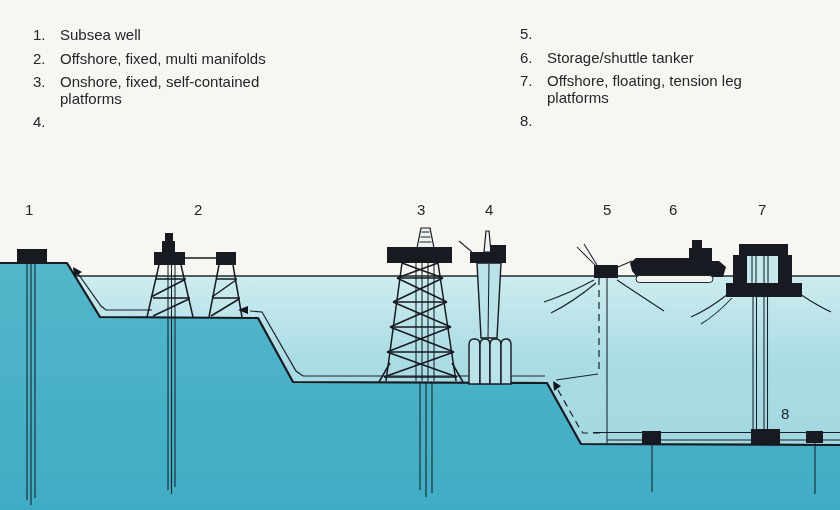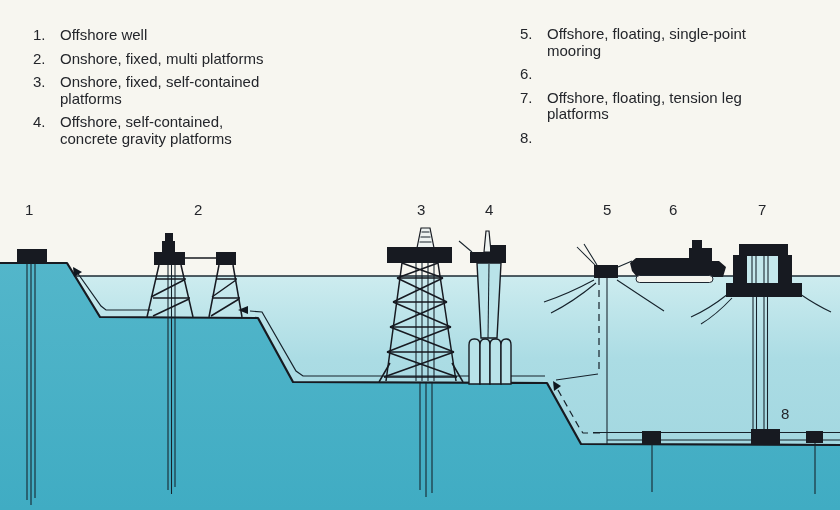--- a/index.html
+++ b/index.html
@@ -175,45 +175,42 @@
   <div class="diag-label" id="dl-2">3</div>
   <div class="diag-label" id="dl-3">4</div>
   <div class="diag-label" id="dl-4">5</div>
   <div class="diag-label" id="dl-5">6</div>
   <div class="diag-label" id="dl-6">7</div>
   <div class="diag-label" id="dl-7">8</div>
 
   <div class="legend-col" id="legend-left">
     <div class="legend-item">
       <span class="legend-num">1.</span>
-      <span class="legend-text">Offshore well</span>
+      <span class="legend-text">Subsea well</span>
     </div>
     <div class="legend-item">
       <span class="legend-num">2.</span>
-      <span class="legend-text">Onshore, fixed, multi platforms</span>
+      <span class="legend-text">Offshore, fixed, multi manifolds</span>
     </div>
     <div class="legend-item">
       <span class="legend-num">3.</span>
       <span class="legend-text">Onshore, fixed, self-contained
 platforms</span>
     </div>
     <div class="legend-item">
       <span class="legend-num">4.</span>
-      <span class="legend-text">Offshore, self-contained,
-concrete gravity platforms</span>
     </div>
   </div>
   <div class="legend-col" id="legend-right">
     <div class="legend-item">
       <span class="legend-num">5.</span>
-      <span class="legend-text">Offshore, floating, single-point
-mooring</span>
     </div>
     <div class="legend-item">
       <span class="legend-num">6.</span>
+      <span class="legend-text">Storage/shuttle tanker</span>
     </div>
     <div class="legend-item">
       <span class="legend-num">7.</span>
       <span class="legend-text">Offshore, floating, tension leg
 platforms</span>
     </div>
     <div class="legend-item">
       <span class="legend-num">8.</span>
     </div>
   </div>

